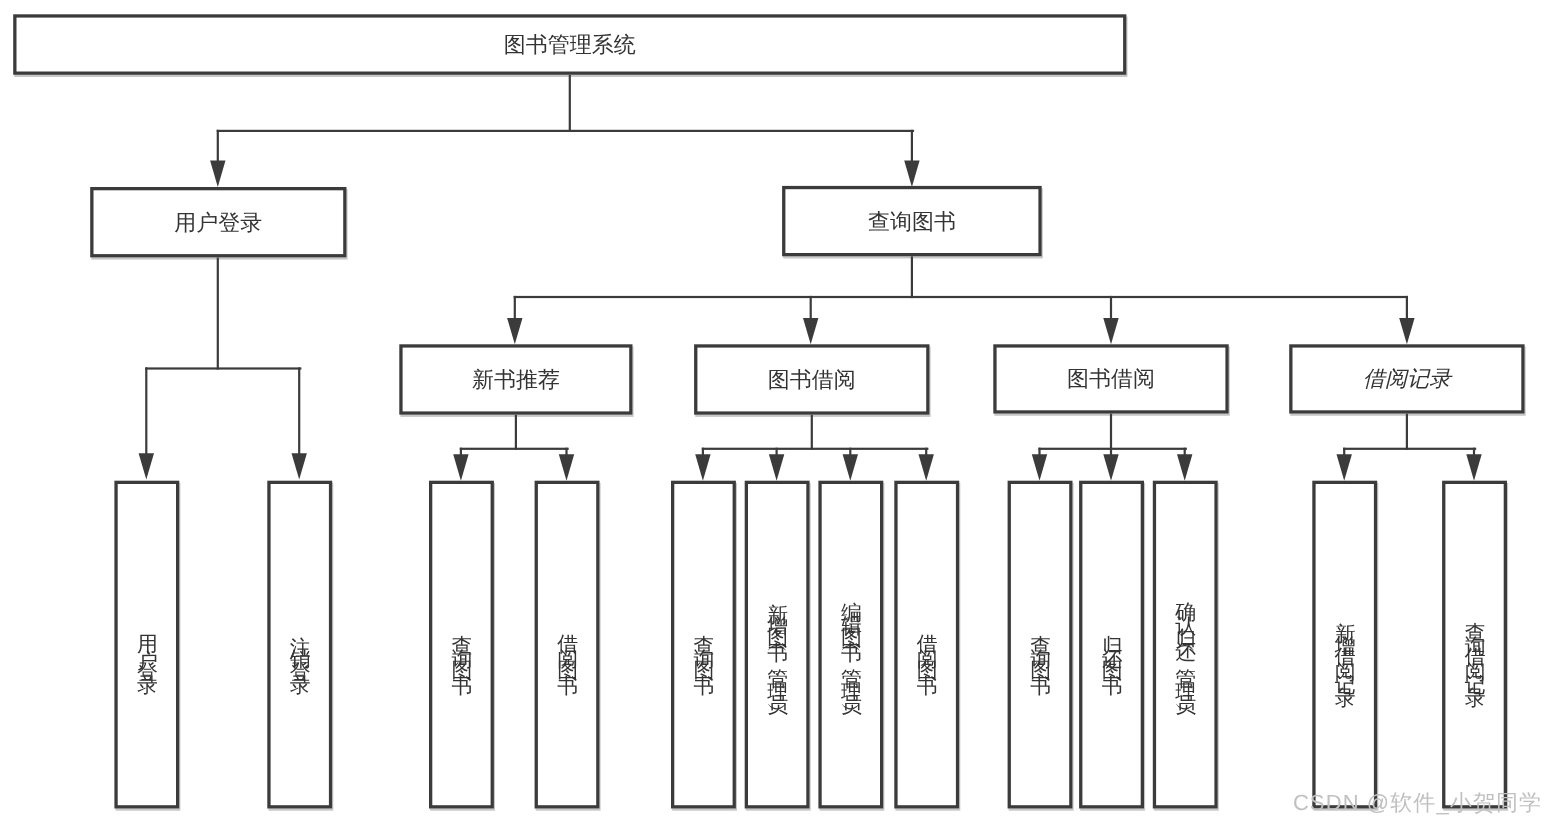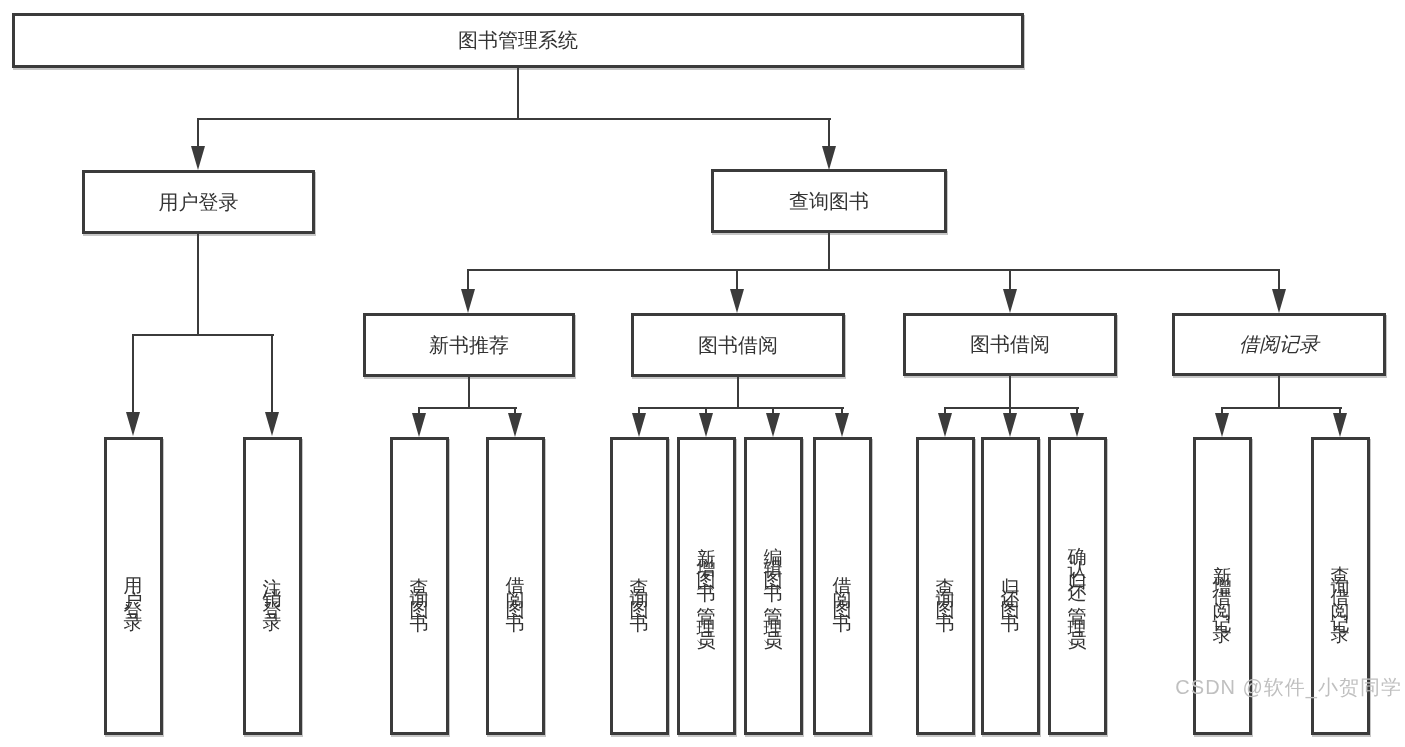--- a/index.html
+++ b/index.html
@@ -23,21 +23,21 @@
   }
   .vline,.hline{position:absolute;background:var(--line,#3b3b3b);z-index:1;}
   .vline{width:2px;}
   .hline{height:2px;}
   .arr{
     position:absolute;width:0;height:0;z-index:1;
     border-left:7px solid transparent;border-right:7px solid transparent;
     border-top:24px solid var(--line,#3b3b3b);
   }
   .watermark{
-    position:absolute;top:674px;right:3px;z-index:3;
+    position:absolute;top:716px;right:3px;z-index:3;
     font-size:20px;color:var(--watermark,#bfbfbf);
     letter-spacing:1px;white-space:nowrap;
   }
 </style>
 </head>
 <body>
 
 <div id="stage">
 
   <div class="box" style="left:12px;top:13px;width:1012px;height:55px;">图书管理系统</div>

